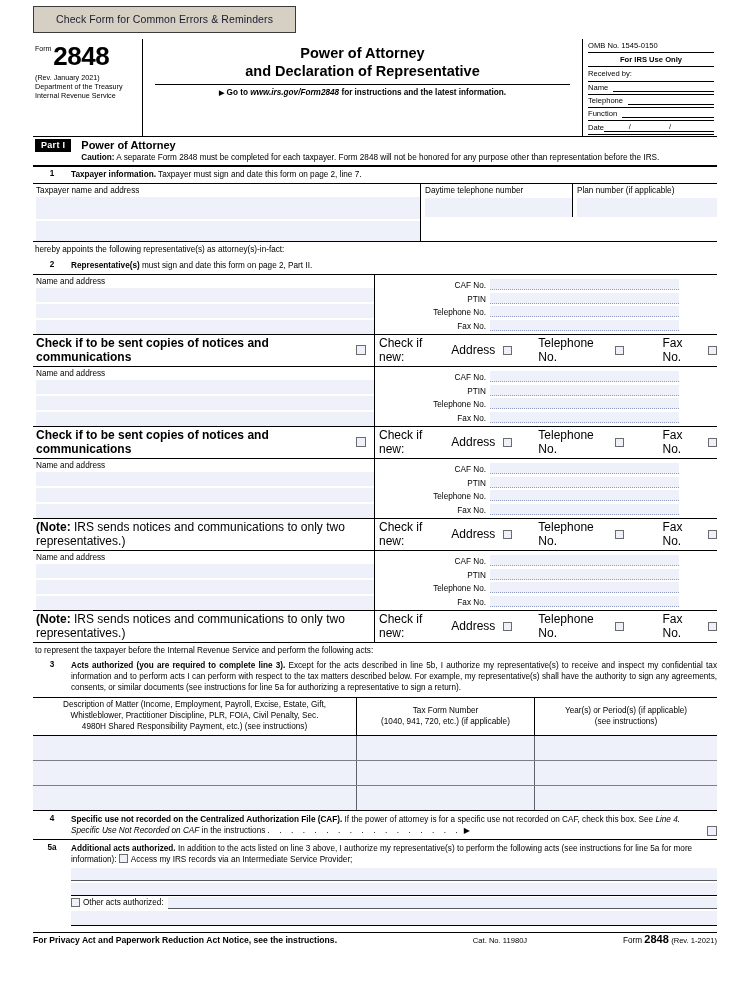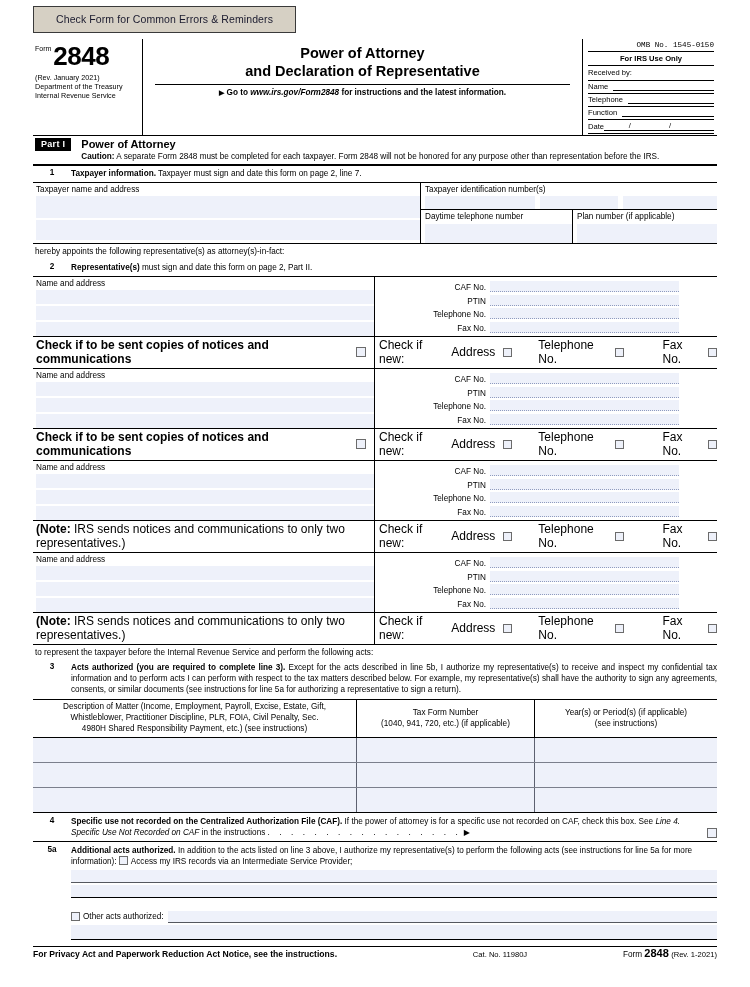--- a/index.html
+++ b/index.html
@@ -66,21 +66,21 @@
   .goto-wrap {
     border-top: .8px solid #000;
     margin: 4px 8px 0 8px;
     padding-top: 3px;
     font-size: 8.2px; font-weight: bold;
   }
   .goto-wrap i { font-style: italic; }
   .arrow { font-size: 7px; }
 
   .hdr-right { width: 134px; padding: 2px 3px 1px 5px; font-size: 7.6px; }
-  .omb { border-bottom: .8px solid #000; padding-bottom: 1.5px; text-align: right; font-family: Liberation Mono, monospace; }
+  .omb { border-bottom: .8px solid #000; padding-bottom: 1.5px; text-align: left; }
   .irsuse { font-weight: bold; text-align: center; padding: 2px 0 2px 0; border-bottom: .8px solid #000;}
   .recv { padding: 2px 0 3px 0; border-bottom: .8px solid #000;}
   .kv { display: flex; align-items: flex-end; border-bottom: .8px solid #000; padding: 1.5px 0 1.5px 0; }
   .kv .k { white-space: nowrap; }
   .kv .rule { flex: 1; margin-left: 5px; border-bottom: .8px solid #000; height: 8px; }
   .kv.date .slashes { flex:1; text-align:center; letter-spacing: 18px; border-bottom:.8px solid #000; }
 
   
   .partrow { display: flex; align-items: flex-start; padding: 2px 0 2px 0; border-bottom: 2.2px solid #000; }
   .partbox {
@@ -164,21 +164,21 @@
   .dots { letter-spacing: 3.6px; font-size: 8.2px; }
   .endarrow { font-size: 8px; }
 
   
   .l5 { display: flex; padding: 3px 0 0 0; }
   .inline-cb { display: inline-block; width: 9px; height: 9px; border: 1px solid #6b6b6b; background: #eef1fa; vertical-align: -1px; margin-right: 3px; }
   .rowline { display: flex; align-items: center; margin-top: 3.5px; font-size: 8.2px; }
   .signret-fill { flex: 1; background: #eef1fa; border-bottom: 1px solid #333; height: 11px; margin-left: 4px; }
   .blank-line { background: #eef1fa; border-bottom: 1.1px solid #55585f; height: 13px; margin-top: 2px; }
   .blank-line.last { border-bottom: 1.6px solid #000; }
-  .other { display: flex; align-items: center; margin-top: 13px; font-size: 8.2px; }
+  .other { display: flex; align-items: center; margin-top: 1px; font-size: 8.2px; }
   .other .fillline { flex: 1; background: #eef1fa; border-bottom: 1.1px solid #55585f; height: 12px; margin-left: 4px; }
   .other-under { background: #eef1fa; border-bottom: 1.6px solid #000; height: 15px; margin-top: 2px; }
 
   
   .footer { display: flex; align-items: baseline; border-top: 1.8px solid #000; margin-top: 6px; }
   .f1 { font-weight: bold; font-size: 8.6px; flex: none; }
   .f2 { flex: 1; text-align: center; font-size: 7.6px; padding-left: 40px;}
   .f3 { font-size: 8.2px; flex: none; }
   .f3 .fb { font-weight: bold; font-size: 11px; }
   .f3 .fr { font-size: 7.6px; }
@@ -261,28 +261,20 @@
       </div>
     </div>
 
     <div class="tp">
       <div class="tp-left">
         <div class="cap">Taxpayer name and address</div>
         <div class="fill"></div>
         <div class="fill2"></div>
       </div>
       <div class="tp-right">
-        <div class="tin">
-          <div class="cap">Taxpayer identification number(s)</div>
-          <div class="tinboxes">
-            <div class="tinb1"></div>
-            <div class="tinb2"></div>
-            <div class="tinb3"></div>
-          </div>
-        </div>
         <div class="tp-r2">
           <div class="dtp">
             <div class="cap">Daytime telephone number</div>
             <div class="fill"></div>
           </div>
           <div class="plan">
             <div class="cap">Plan number (if applicable)</div>
             <div class="fill"></div>
           </div>
         </div>

